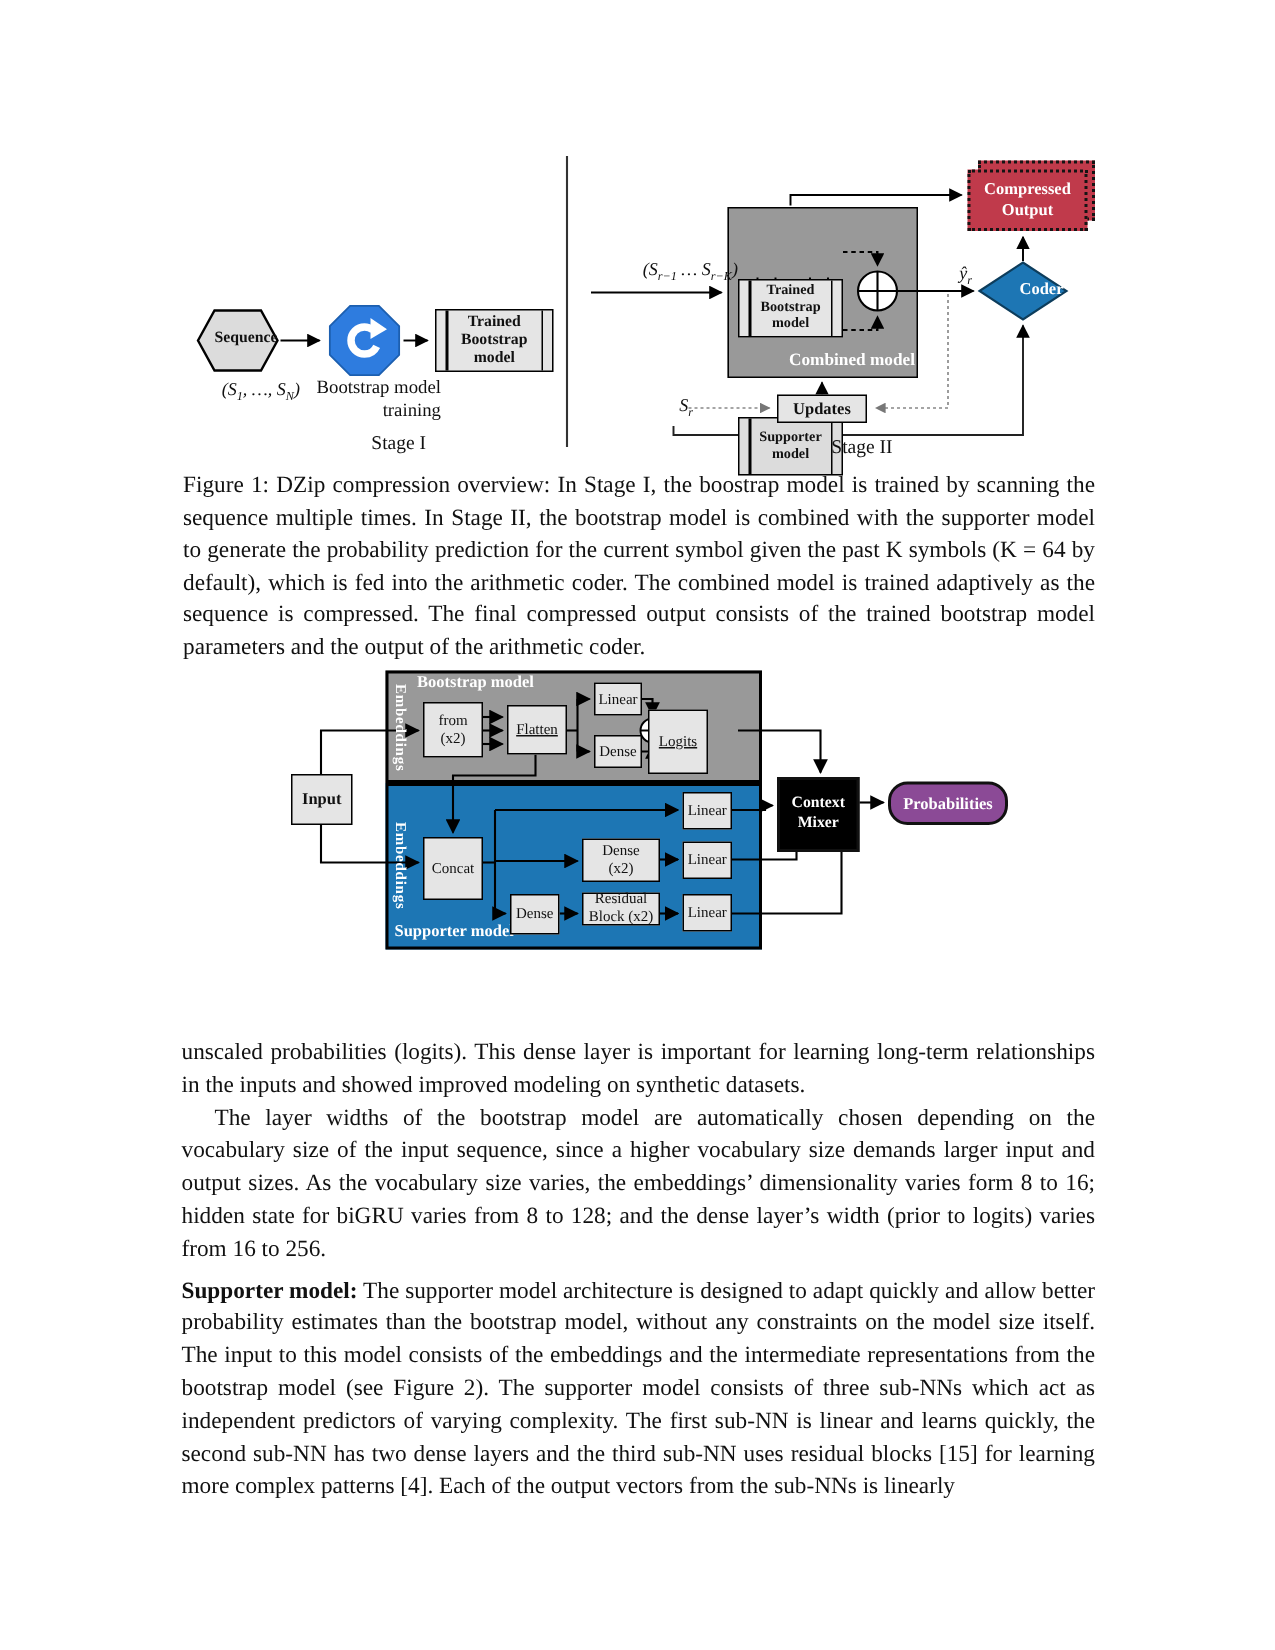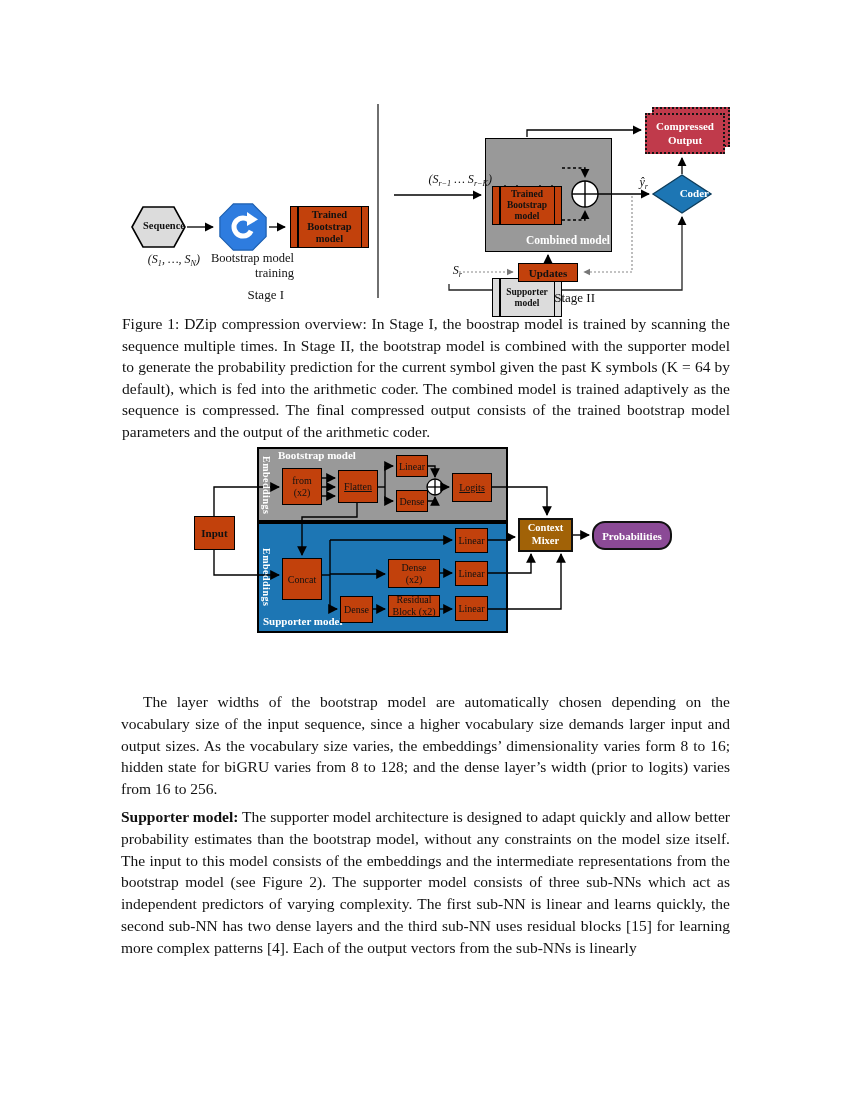--- a/index.html
+++ b/index.html
@@ -2,21 +2,21 @@
 <html><head>
 <meta charset="utf-8">
 <style>
   html,body{margin:0;padding:0;background:#fff;}
   .page{position:relative;width:850px;height:1100px;background:#ffffff;overflow:hidden;
         font-family:"Liberation Serif","DejaVu Serif",serif;color:#111;}
   .abs{position:absolute;box-sizing:border-box;}
   svg.lines{position:absolute;left:0;top:0;z-index:5;pointer-events:none;}
   .bigbox{z-index:1;}
   .node{z-index:10;display:flex;align-items:center;justify-content:center;
-        text-align:center;border:1.5px solid #000;background:#c2410c;}
+        text-align:center;border:1.5px solid #000;background:#e5e5e5;}
   .lbl{z-index:10;text-align:right;}
   .bold{font-weight:bold;}
   .it{font-style:italic;}
   sub{font-size:0.68em;}
   
   .pp{position:relative;}
   .pp::before,.pp::after{content:"";position:absolute;top:0;bottom:0;width:1.5px;background:#000;}
   .pp::before{left:6px;}
   .pp::after{right:6px;}
   .vtext{writing-mode:vertical-rl;text-orientation:mixed;display:flex;align-items:center;justify-content:center;
@@ -176,32 +176,33 @@
 
   <div class="abs lbl whitetxt" style="left:278px;top:449px;width:110px;font-size:11px;text-align:left;">Bootstrap model</div>
   <div class="abs lbl whitetxt" style="left:263px;top:615px;width:115px;font-size:11px;text-align:left;">Supporter model</div>
 
   <div class="abs node bold" style="left:194px;top:516px;width:41px;height:34px;font-size:11px;border-width:1.8px;">Input</div>
 
   <div class="abs node" style="left:282px;top:468px;width:40px;height:37px;font-size:10px;line-height:1.2;padding:0 3px;">from (x2)</div>
   <div class="abs node" style="left:338px;top:470px;width:40px;height:33px;font-size:10px;text-decoration:underline;">Flatten</div>
   <div class="abs node" style="left:396px;top:455px;width:32px;height:22px;font-size:10px;">Linear</div>
   <div class="abs node" style="left:396px;top:490px;width:32px;height:22px;font-size:10px;">Dense</div>
-  <div class="abs node" style="left:452px;top:473px;width:40px;height:29px;font-size:10px;text-decoration:underline;">Logits</div>
+  <div class="abs node" style="left:432px;top:473px;width:40px;height:43px;font-size:10px;text-decoration:underline;">Logits</div>
 
   <div class="abs node" style="left:282px;top:558px;width:40px;height:42px;font-size:10px;">Concat</div>
   <div class="abs node" style="left:455px;top:528px;width:33px;height:25px;font-size:10px;">Linear</div>
   <div class="abs node" style="left:388px;top:559px;width:52px;height:29px;font-size:10px;line-height:1.2;padding:0 6px;">Dense (x2)</div>
   <div class="abs node" style="left:455px;top:561px;width:33px;height:25px;font-size:10px;">Linear</div>
   <div class="abs node" style="left:340px;top:596px;width:33px;height:27px;font-size:10px;">Dense</div>
   <div class="abs node" style="left:388px;top:595px;width:52px;height:22px;font-size:10px;line-height:1.2;padding:0 2px;">Residual Block (x2)</div>
   <div class="abs node" style="left:455px;top:596px;width:33px;height:25px;font-size:10px;">Linear</div>
 
-  <div class="abs node whitetxt" style="left:518px;top:518px;width:55px;height:34px;font-size:10.5px;line-height:1.2;background:#a16207;border:2px solid #111;">Context Mixer</div>
+  <div class="abs node whitetxt" style="left:518px;top:518px;width:55px;height:50px;font-size:10.5px;line-height:1.2;background:#000000;border:2px solid #111;">Context Mixer</div>
   <div class="abs node whitetxt" style="left:592px;top:521px;width:80px;height:29px;font-size:11px;background:#8b4a96;border:2px solid #111;border-radius:13px;">Probabilities</div>
 
 
   <div class="abs bodytext" style="left:121px;top:691px;width:609px;">
+    <p>unscaled probabilities (logits). This dense layer is important for learning long-term relationships in the inputs and showed improved modeling on synthetic datasets.</p>
     <p class="indent">The layer widths of the bootstrap model are automatically chosen depending on the vocabulary size of the input sequence, since a higher vocabulary size demands larger input and output sizes. As the vocabulary size varies, the embeddings’ dimensionality varies form 8 to 16; hidden state for biGRU varies from 8 to 128; and the dense layer’s width (prior to logits) varies from 16 to 256.</p>
     <p class="p3"><span class="bold">Supporter model:</span><span> The supporter model architecture is designed to adapt quickly and allow better probability estimates than the bootstrap model, without any constraints on the model size itself. The input to this model consists of the embeddings and the intermediate representations from the bootstrap model (see Figure 2). The supporter model consists of three sub-NNs which act as independent predictors of varying complexity. The first sub-NN is linear and learns quickly, the second sub-NN has two dense layers and the third sub-NN uses residual blocks [15] for learning more complex patterns [4]. Each of the output vectors from the sub-NNs is linearly</span></p>
   </div>
 
 </div>
 
 </body></html>

